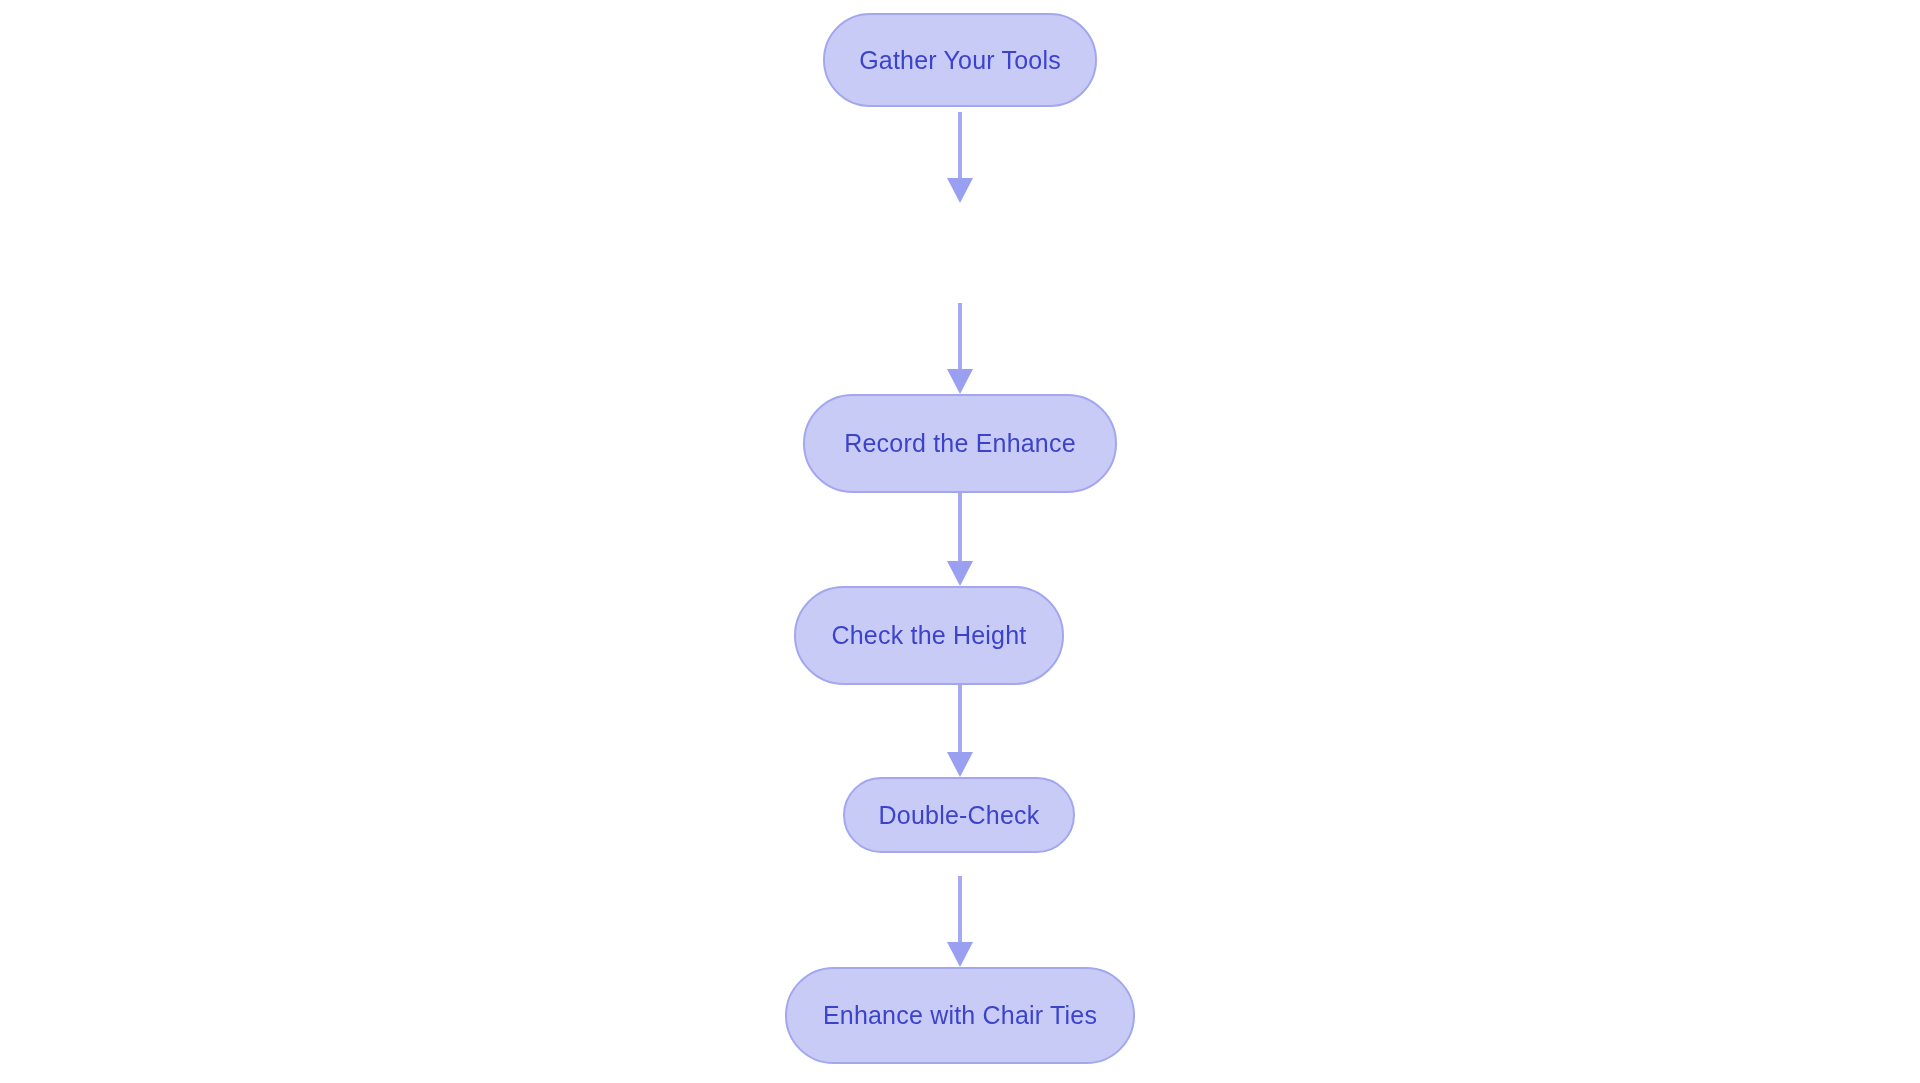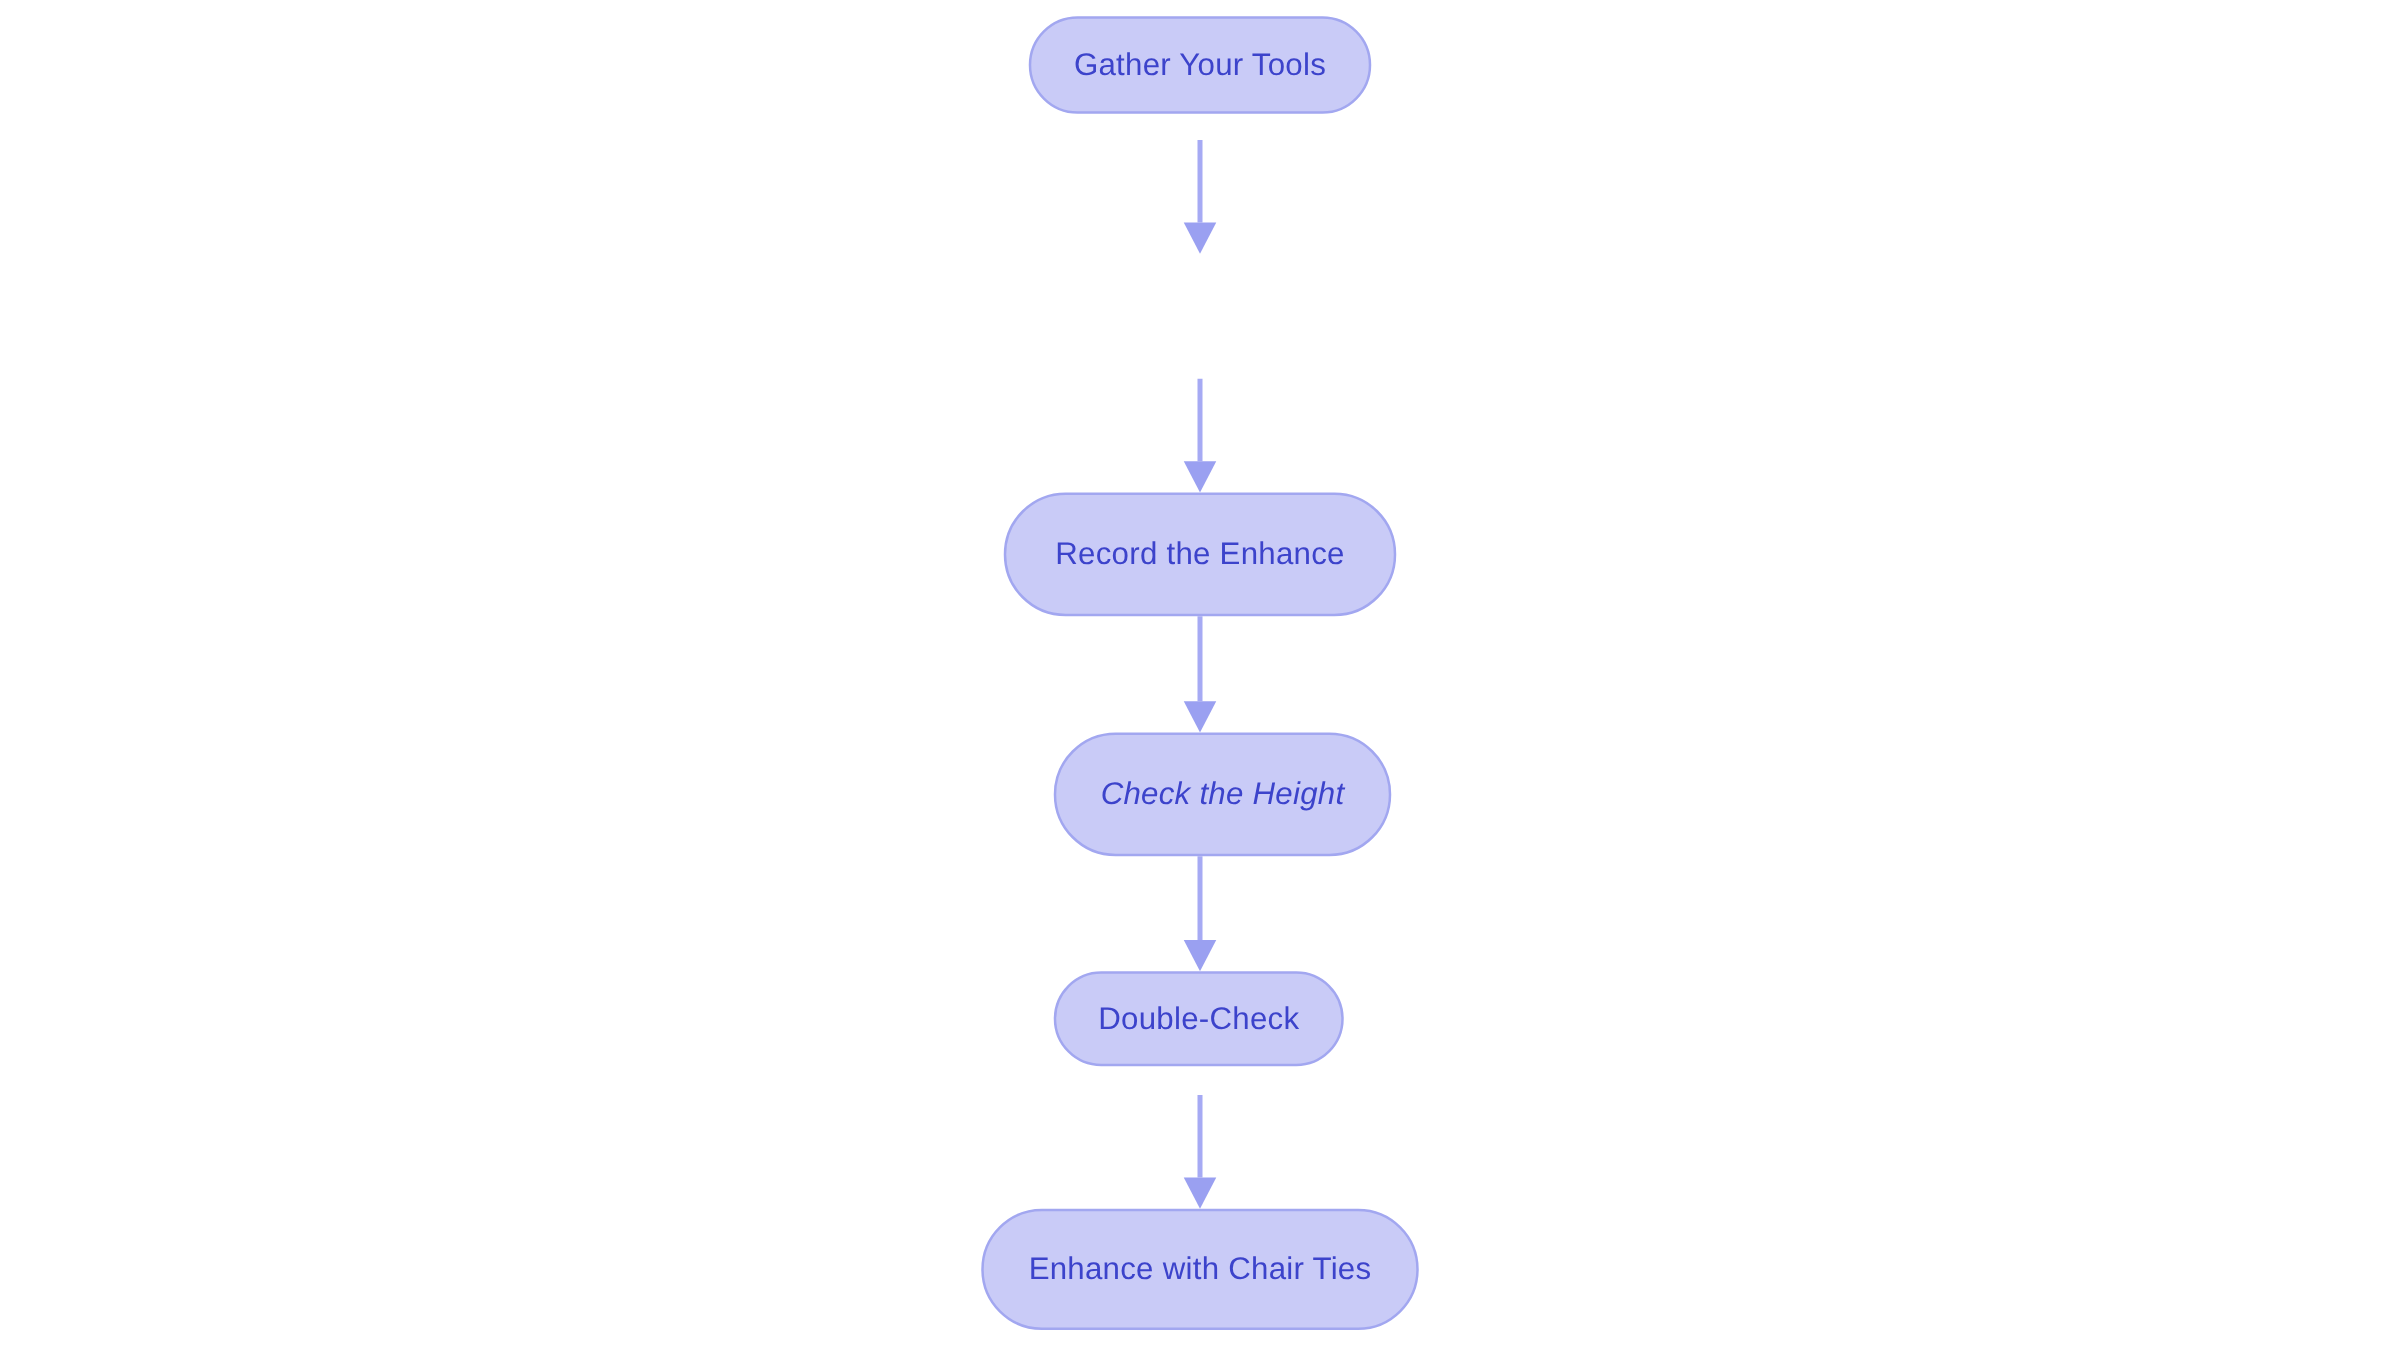--- a/index.html
+++ b/index.html
@@ -52,39 +52,39 @@
     border-left: 13px solid transparent;
     border-right: 13px solid transparent;
     border-top: 25px solid var(--arrow-head);
   }
 </style>
 </head>
 <body style="background: rgb(255, 255, 255);">
 
 <div class="canvas">
 
-  <div class="flow-node" style="left:823px; top:13px;  width:274px; height:78px;align-items:center;">
+  <div class="flow-node" style="left:823px; top:13px;  width:274px; height:94px;align-items:center;">
     <span>Gather Your Tools</span>
   </div>
 
   <div class="connector" style="top:112px; height:66px;"></div>
   <div class="arrow-head" style="top:178px;"></div>
 
 
   <div class="connector" style="top:303px; height:66px;"></div>
   <div class="arrow-head" style="top:369px;"></div>
 
   <div class="flow-node" style="left:803px; top:394px; width:314px; height:99px;">
     <span>Record the Enhance</span>
   </div>
 
   <div class="connector" style="top:493px; height:68px;"></div>
   <div class="arrow-head" style="top:561px;"></div>
 
-  <div class="flow-node" style="left:843px; top:586px; width:270px; height:99px;font-style:italic;">
+  <div class="flow-node" style="left:794px; top:586px; width:270px; height:99px;">
     <span>Check the Height</span>
   </div>
 
   <div class="connector" style="top:685px; height:67px;"></div>
   <div class="arrow-head" style="top:752px;"></div>
 
   <div class="flow-node" style="left:843px; top:777px; width:232px; height:76px;">
     <span>Double-Check</span>
   </div>
 

